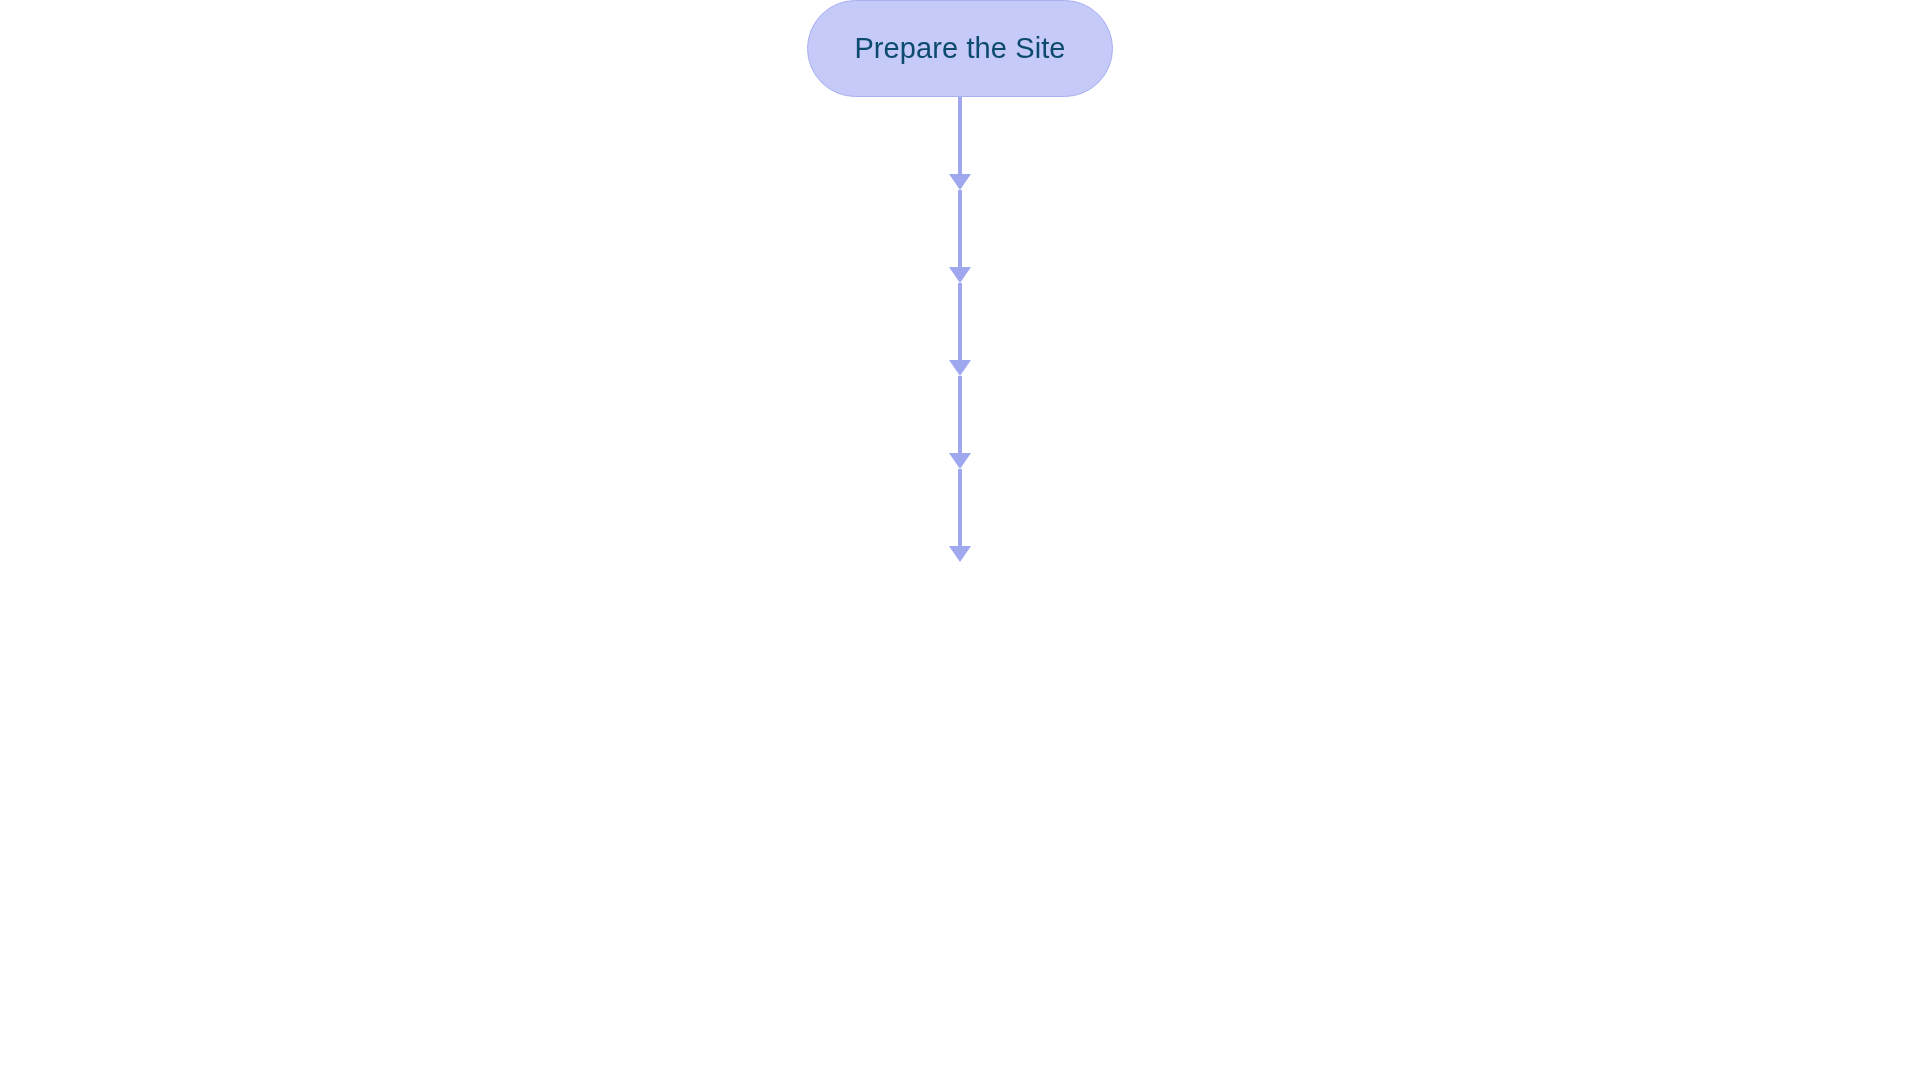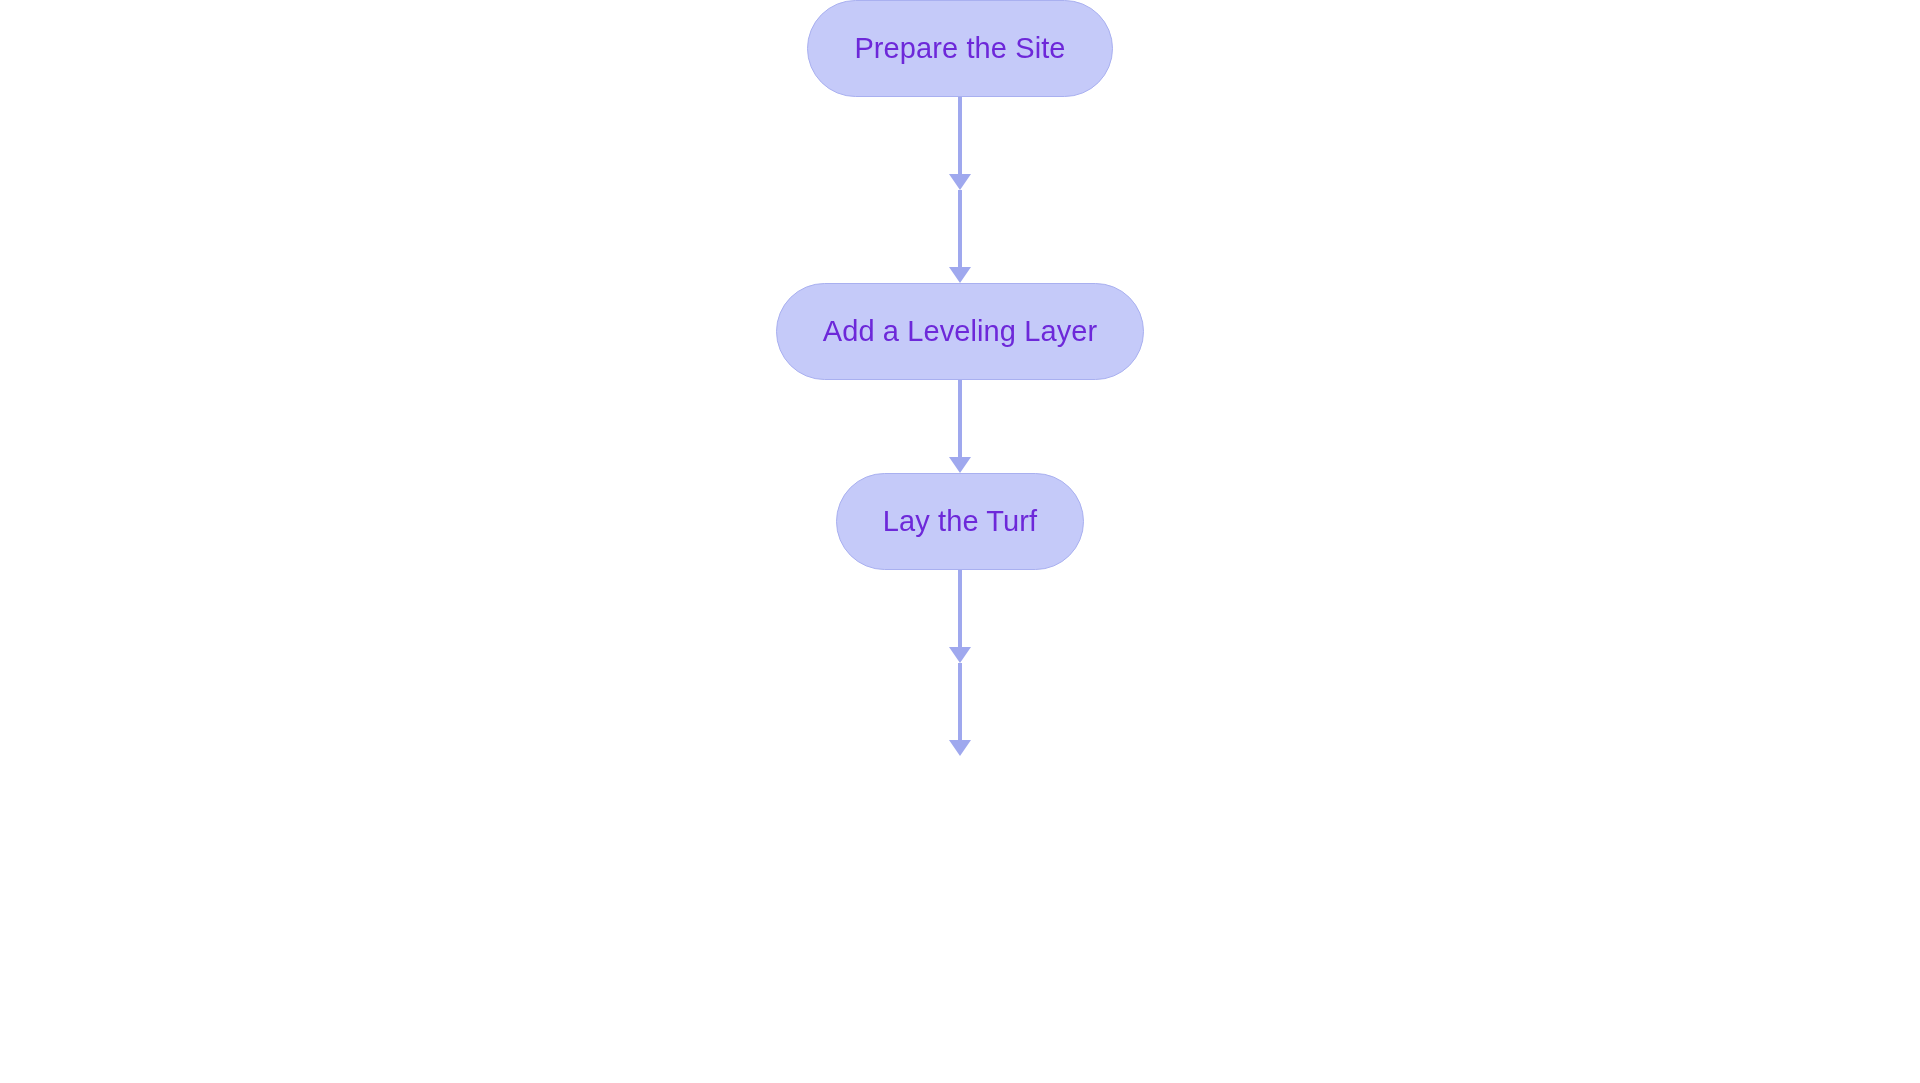--- a/index.html
+++ b/index.html
@@ -43,21 +43,21 @@
     padding: 0 46px;
     color: #3333cc;
     font-family: "Liberation Sans", sans-serif;
     font-size: 29px;
     font-weight: 400;
     letter-spacing: 0.1px;
     white-space: nowrap;
     line-height: 1;
   }
   .flow-node-label {
-    color: #6d28d9;
+    color: #0c4a6e;
     pointer-events: none;
   }
   .flow-connector {
     position: relative;
     width: 24px;
     height: 93px;
     display: flex;
     flex-direction: column;
     align-items: center;
     justify-content: flex-start;
@@ -90,32 +90,26 @@
       <div class="connector-line"></div>
       <div class="connector-arrowhead"></div>
     </div>
 
 
     <div class="flow-connector">
       <div class="connector-line"></div>
       <div class="connector-arrowhead"></div>
     </div>
 
-    <div class="flow-node">
-      <span class="flow-node-label">Add a Leveling Layer</span>
-    </div>
 
     <div class="flow-connector">
       <div class="connector-line"></div>
       <div class="connector-arrowhead"></div>
     </div>
 
-    <div class="flow-node">
-      <span class="flow-node-label">Lay the Turf</span>
-    </div>
 
     <div class="flow-connector">
       <div class="connector-line"></div>
       <div class="connector-arrowhead"></div>
     </div>
 
 
     <div class="flow-connector">
       <div class="connector-line"></div>
       <div class="connector-arrowhead"></div>

